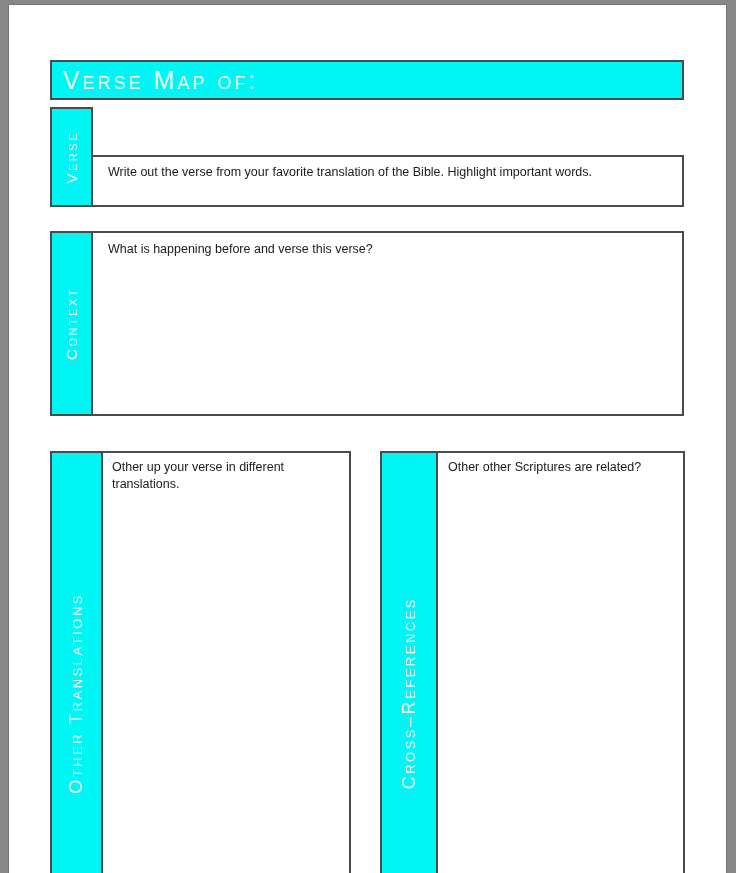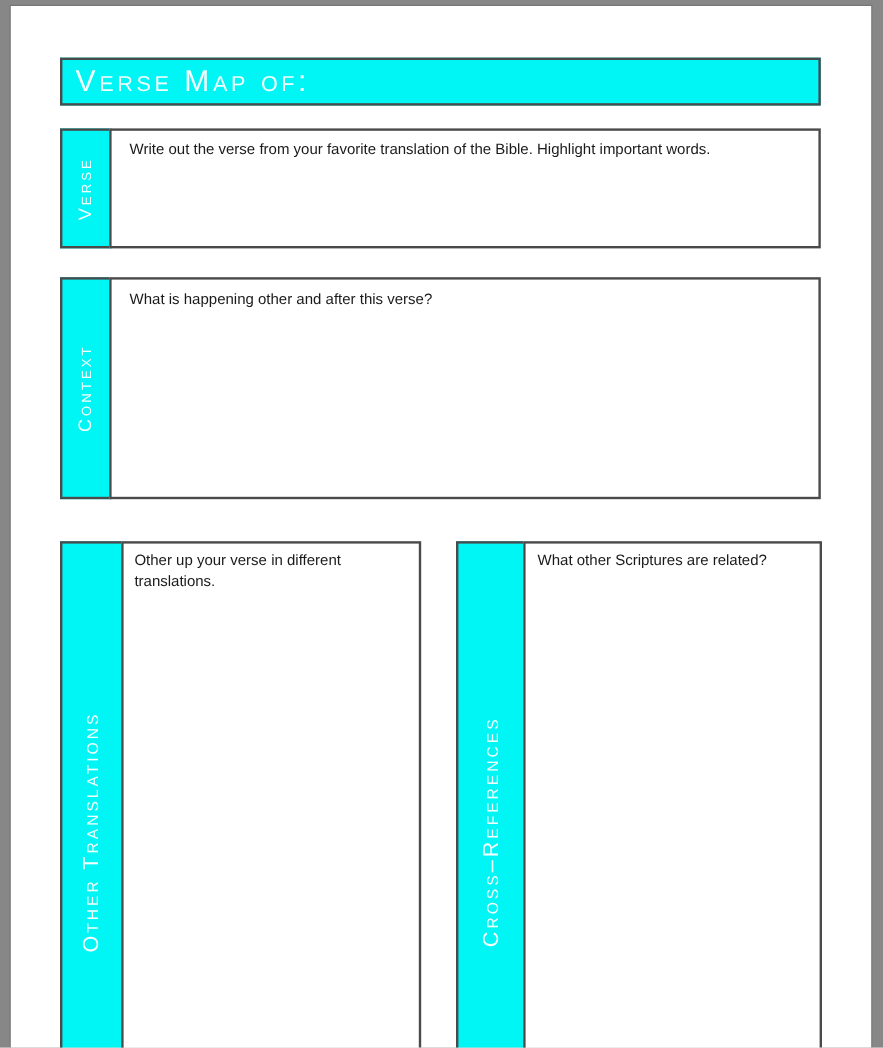--- a/index.html
+++ b/index.html
@@ -26,21 +26,21 @@
   }
   .page-indicator{
     position:absolute;
     left:21px; top:21px;
     font-size:14px;
     color:var(--muted);
     letter-spacing:0.5px;
   }
   .title-banner{
     position:absolute;
-    left:41px; top:43px;
+    left:41px; top:55px;
     width:634px; height:40px;
     background:var(--accent);
     border:2px solid var(--line);
     display:flex; align-items:center;
     padding-left:11px;
     overflow:hidden;
   }
   .title-banner .title-text{
     font-variant:small-caps;
     font-size:25px;
@@ -78,21 +78,21 @@
   }
   .prompt{
     color:var(--ink);
     font-size:12.5px;
     line-height:1.35;
   }
   
   .sec-verse{left:41px; top:102px; height:100px;}
   .sec-verse .tab{width:43px;}
   .sec-verse .tab-label{font-size:15px;}
-  .sec-verse .answer-box{width:593px; padding:7px 10px 0 15px;}
+  .sec-verse .answer-box{width:593px; padding:7px 10px 0 15px;margin-top:48px;}
   
   .sec-context{left:41px; top:226px; height:185px;}
   .sec-context .tab{width:43px;}
   .sec-context .tab-label{font-size:15px;}
   .sec-context .answer-box{width:593px; padding:8px 10px 0 15px;}
   
   .sec-translations{left:41px; top:446px; height:484px;}
   .sec-translations .tab{width:53px;}
   .sec-translations .answer-box{width:250px; padding:6px 10px 0 9px;}
   .sec-crossrefs{left:371px; top:446px; height:484px;}
@@ -118,35 +118,35 @@
     <div class="answer-box">
       <p class="prompt">Write out the verse from your favorite translation of the Bible. Highlight important words.</p>
     </div>
   </div>
 
   <div class="section sec-context">
     <div class="tab">
       <span class="tab-label">Context</span>
     </div>
     <div class="answer-box">
-      <p class="prompt">What is happening other and after this verse?</p>
+      <p class="prompt">What is happening before and verse this verse?</p>
     </div>
   </div>
 
   <div class="section sec-translations">
     <div class="tab">
       <span class="tab-label">Other Translations</span>
     </div>
     <div class="answer-box">
       <p class="prompt">Other up your verse in different translations.</p>
     </div>
   </div>
 
   <div class="section sec-crossrefs">
     <div class="tab">
       <span class="tab-label">Cross–References</span>
     </div>
     <div class="answer-box">
-      <p class="prompt">What other Scriptures are related?</p>
+      <p class="prompt">Other other Scriptures are related?</p>
     </div>
   </div>
 
 </div>
 
 </body></html>

